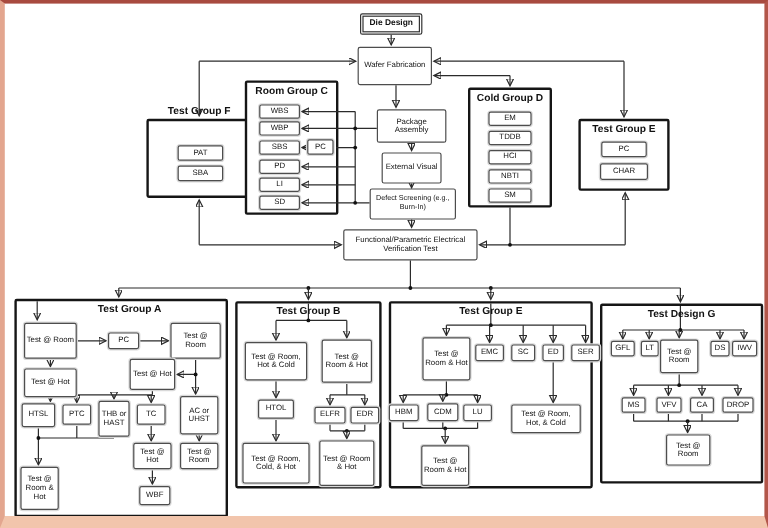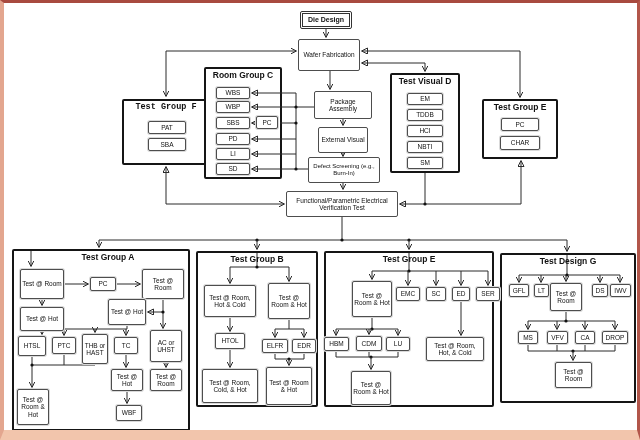--- a/index.html
+++ b/index.html
@@ -157,23 +157,23 @@
     <line x1="611" y1="318" x2="611" y2="326" marker-end="url(#ah)"></line>
     <line x1="524" y1="341" x2="524" y2="348"></line>
     <line x1="553" y1="341" x2="553" y2="348"></line>
     <line x1="581" y1="341" x2="581" y2="348"></line>
     <line x1="611" y1="341" x2="611" y2="348"></line>
     <line x1="524" y1="348" x2="611" y2="348"></line>
     <circle cx="569" cy="348" r="1.6" fill="#111"></circle>
     <line x1="569" y1="348" x2="569" y2="357" marker-end="url(#ah)"></line>
   </svg>
 
-  <div class="gtitle" style="left:118px;top:99px;width:88px;font-family:Liberation Mono, monospace;">Test Group F</div>
+  <div class="gtitle" style="left:118px;top:84px;width:88px;">Test Group F</div>
   <div class="gtitle" style="left:200px;top:67px;width:78px;">Room Group C</div>
-  <div class="gtitle" style="left:386px;top:73px;width:70px;">Test Visual D</div>
+  <div class="gtitle" style="left:386px;top:73px;width:70px;">Cold Group D</div>
   <div class="gtitle" style="left:478px;top:99px;width:76px;">Test Group E</div>
   <div class="gtitle" style="left:8px;top:249px;width:192px;">Test Group A</div>
   <div class="gtitle" style="left:192px;top:251px;width:122px;">Test Group B</div>
   <div class="gtitle" style="left:320px;top:251px;width:170px;">Test Group E</div>
   <div class="gtitle" style="left:496px;top:253px;width:136px;">Test Design G</div>
 
   <div class="box dbl" style="left:296px;top:8px;width:52px;height:18px;">Die Design</div>
   <div class="box plain" style="left:294px;top:36px;width:62px;height:32px;">Wafer Fabrication</div>
   <div class="box plain" style="left:310px;top:88px;width:58px;height:28px;">Package Assembly</div>
   <div class="box plain" style="left:314px;top:124px;width:50px;height:26px;">External Visual</div>

